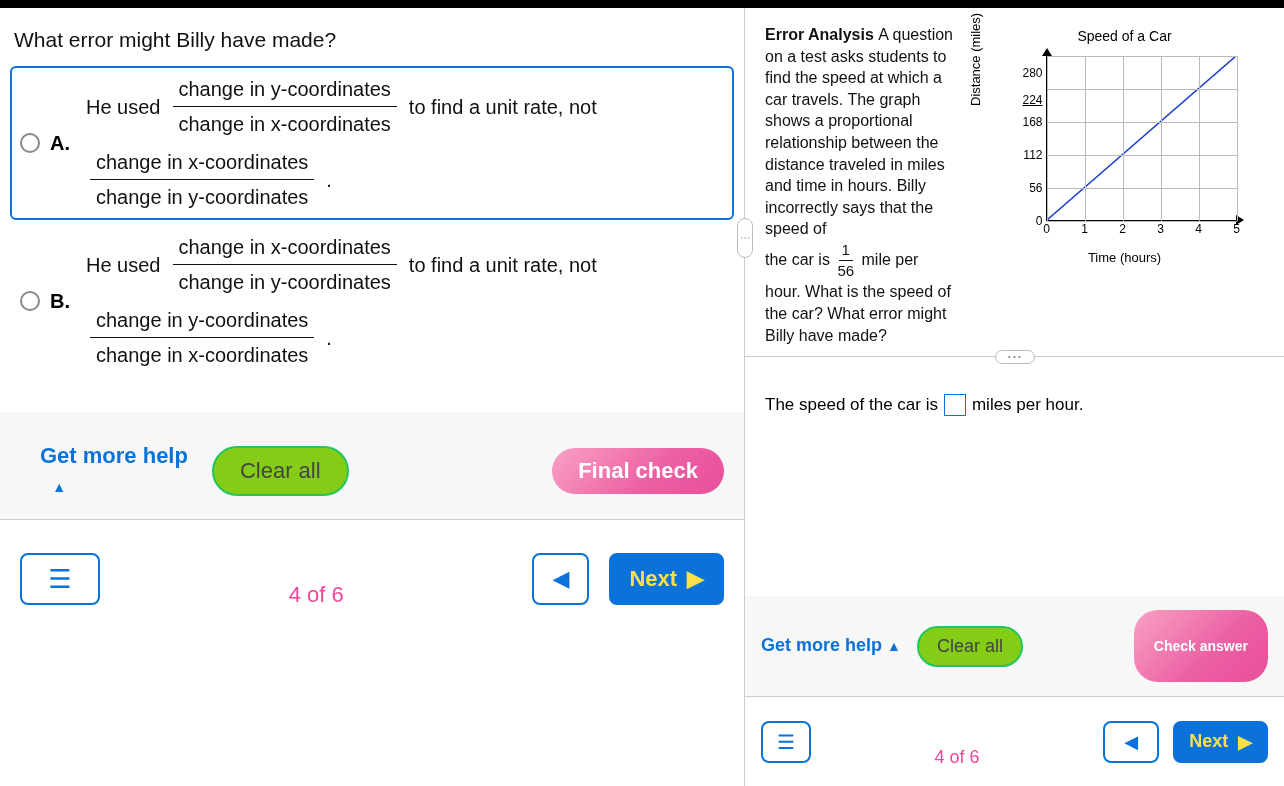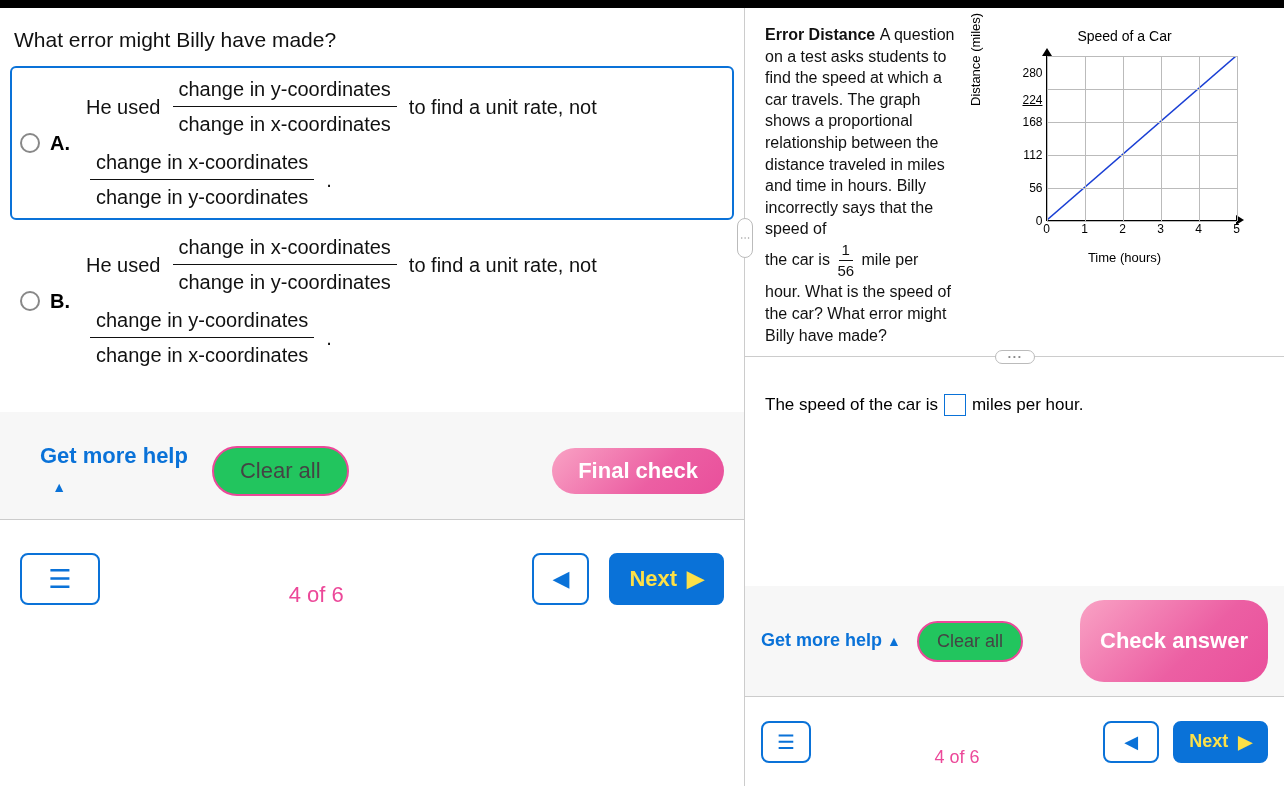--- a/index.html
+++ b/index.html
@@ -38,21 +38,21 @@
   .controls-row {
     display:flex; align-items:center; gap:24px;
     padding: 30px 20px 20px 40px;
     background:#f7f7f7;
     margin-top:30px;
   }
   .help-link { color:#0a72d8; font-size:22px; font-weight:bold; cursor:pointer; line-height:1.3; }
   .help-link .caret { font-size:14px; }
   .btn {
     border-radius: 26px; padding: 10px 26px; font-size:22px; cursor:pointer;
-    border:2px solid #ec4899; background:#22c55e; color:#444;
+    border:2px solid #22c55e; background:#84cc16; color:#444;
   }
   .btn.pink {
     border:none; color:#fff; font-weight:bold;
     background: linear-gradient(135deg, #f9a2c4 0%, #ec5fa3 60%, #e94f9b 100%);
   }
 
   .nav-row {
     display:flex; align-items:center; gap:20px;
     padding: 30px 20px 20px 20px; border-top:1px solid #ccc;
   }
@@ -108,21 +108,21 @@
   .answer-row input {
     width:22px; height:22px; border:1.5px solid #0a72d8; text-align:center; font-size:15px;
   }
 
   .rp-controls {
     display:flex; align-items:center; gap:16px;
     padding: 14px 16px; background:#f7f7f7;
   }
   .rp-controls .help-link { font-size:18px; }
   .rp-controls .btn { font-size:18px; padding:8px 18px; border-radius:22px;}
-  .rp-controls .btn.pink { font-size:22px; padding:28px 20px; border-radius:24px;}
+  .rp-controls .btn.pink { font-size:14px; padding:28px 20px; border-radius:24px;}
 
   .rp-nav {
     display:flex; align-items:center; gap:14px;
     padding: 18px 16px; border-top:1px solid #ccc;
   }
   .rp-nav .list-btn { width:50px; height:42px; font-size:20px;}
   .rp-nav .pager { font-size:18px;}
   .rp-nav .nav-btn { height:42px; font-size:18px; padding:0 14px;}
 </style>
 </head>
@@ -197,21 +197,21 @@
         <span>▶</span>
       </button>
     </div>
   </div>
 
   <div class="right-panel">
     <div class="divider-handle">⋮</div>
 
     <div class="rp-top">
       <div class="problem-text">
-        <b>Error Distance</b>&nbsp;<span>A question on a test asks students to find the speed at which a car travels. The graph shows a proportional relationship between the distance traveled in miles and time in hours. Billy incorrectly says that the speed of</span>
+        <b>Error Analysis</b>&nbsp;<span>A question on a test asks students to find the speed at which a car travels. The graph shows a proportional relationship between the distance traveled in miles and time in hours. Billy incorrectly says that the speed of</span>
         <br>
         <span>the car is</span>
         <span class="inline-frac">
           <span class="n">1</span>
           <span class="d">56</span>
         </span>
         <span>mile per</span>
         <br>
         <span>hour. What is the speed of the car? What error might Billy have made?</span>
       </div>

